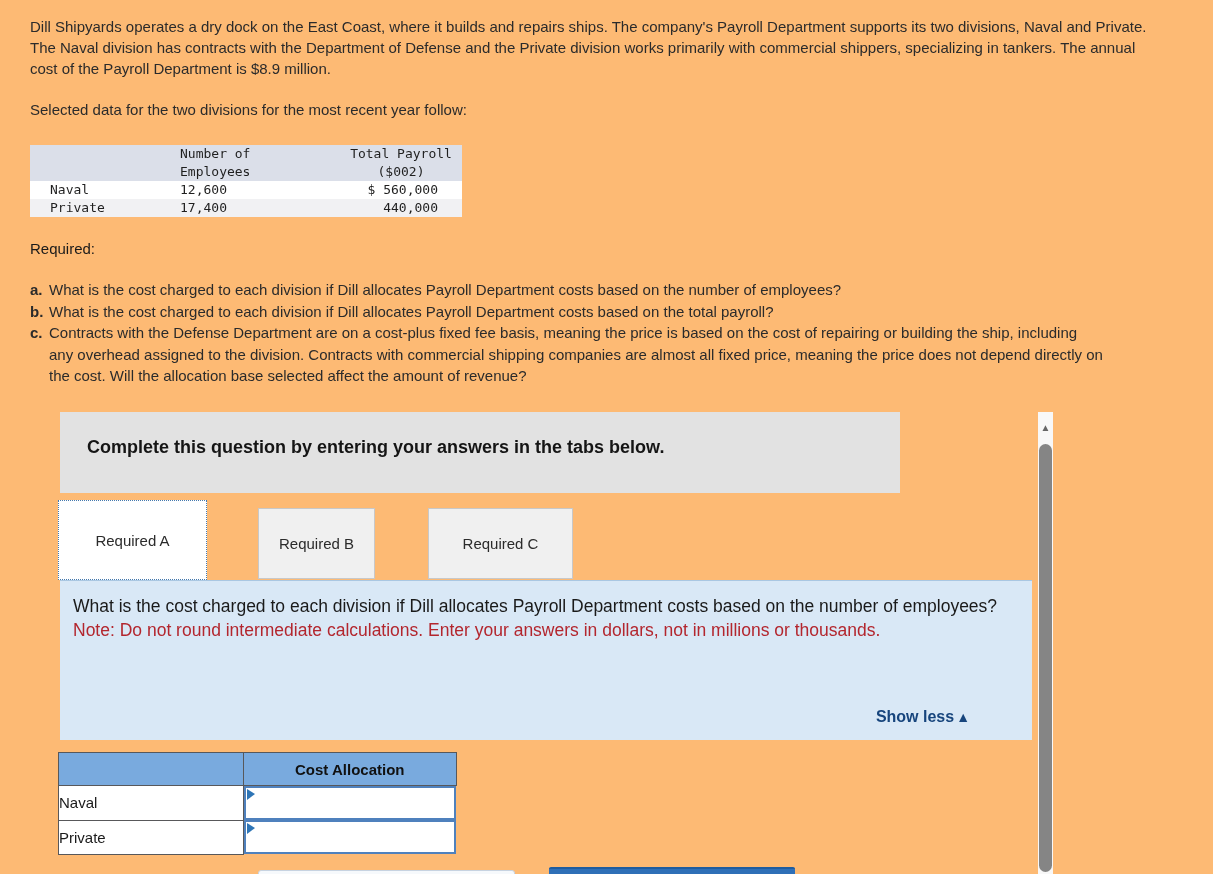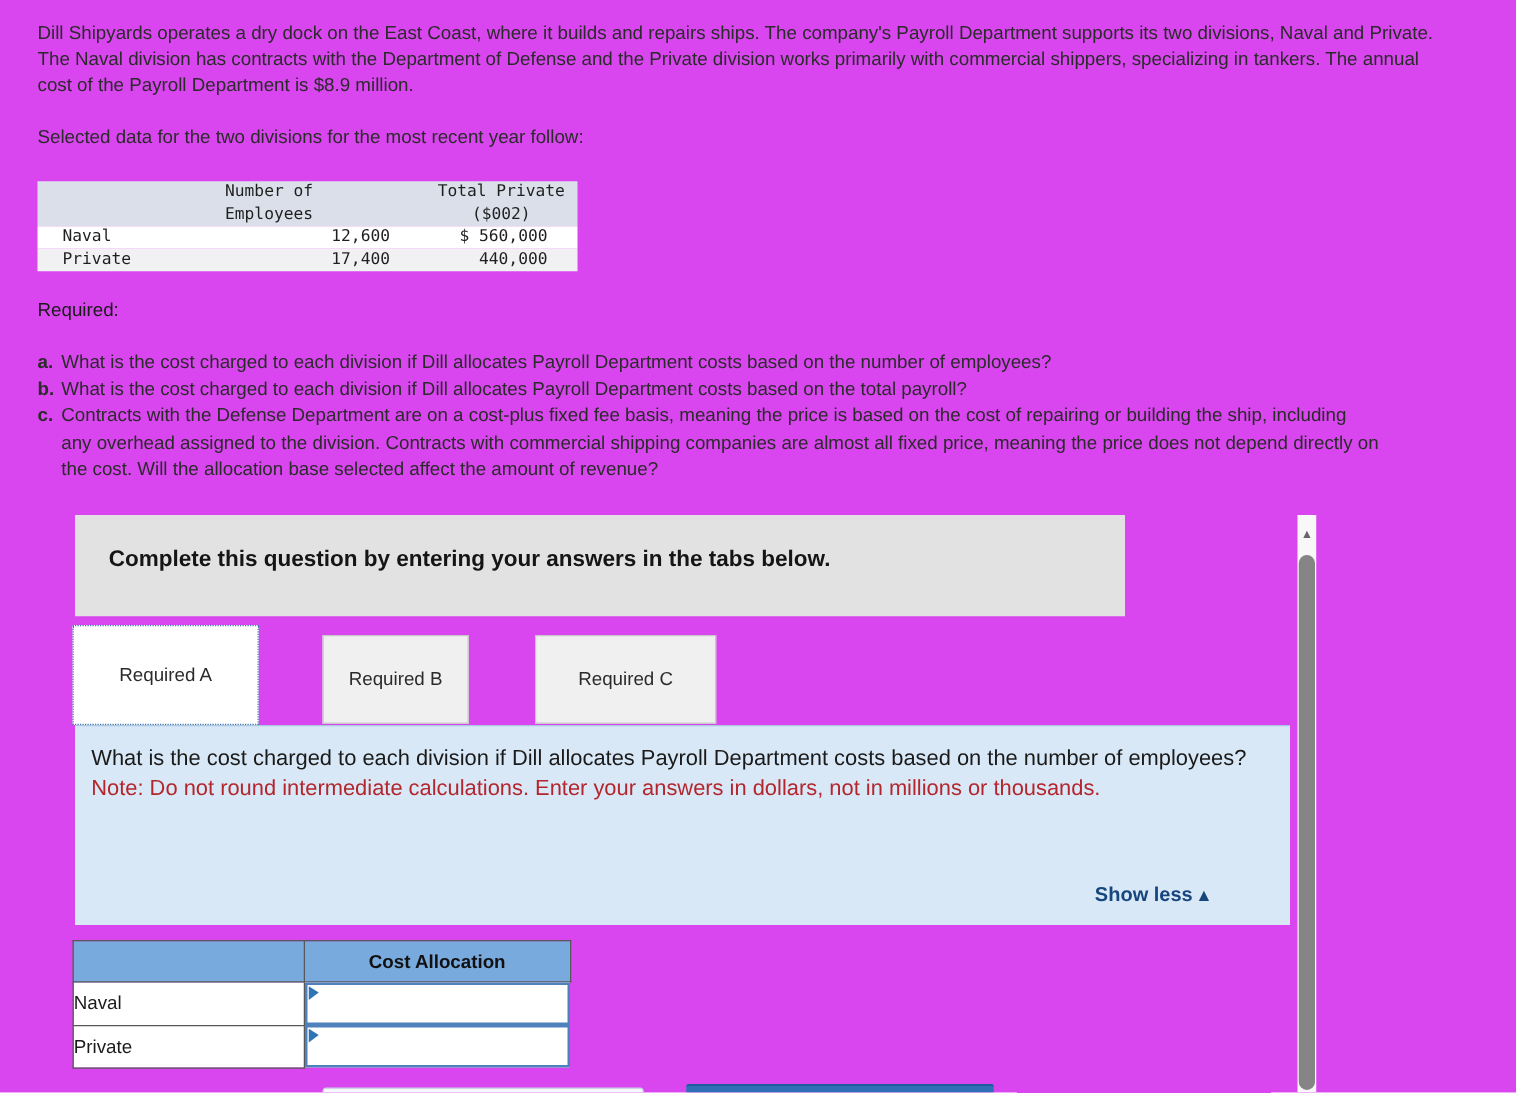--- a/index.html
+++ b/index.html
@@ -1,35 +1,35 @@
 <!DOCTYPE html>
 <html><head>
 <meta charset="utf-8">
 <style>
   * { margin:0; padding:0; box-sizing:border-box; }
   html,body { background:#ffffff; }
   .page {
     position:relative; width:1213px; height:874px; overflow:hidden;
-    background:#d946ef; font-family:"Liberation Sans", sans-serif; color:#2b2b2b;
+    background:#fdba74; font-family:"Liberation Sans", sans-serif; color:#2b2b2b;
   }
   
   .intro { position:absolute; top:16px; left:30px; width:1125px;
            font-size:15px; line-height:21px; color:#2b2b2b; }
   .selected-line { position:absolute; top:101px; left:30px; font-size:15px; color:#2b2b2b; }
 
   
   .data-table { position:absolute; top:145px; left:30px; width:432px;
                 font-family:"DejaVu Sans Mono", monospace; font-size:13px; line-height:18px; color:#1f1f1f; }
   .dt-header { display:flex; background:#dbdfe9; height:36px; }
   .dt-row { display:flex; height:18px; background:#ffffff; }
   .dt-row.alt { background:#f1f1f3; }
   .dt-c1 { width:150px; padding-left:20px; }
   .dt-c2 { width:160px; text-align:left; }
   .dt-c3 { width:122px; text-align:center; }
-  .dt-row .dt-c2 { text-align:right; padding-right:28px; }
+  .dt-row .dt-c2 { padding-right:28px; }
   .dt-row .dt-c3 { text-align:right; padding-right:24px; white-space:pre; }
 
   
   .required-label { position:absolute; top:240px; left:30px; font-size:15px; font-weight:normal; color:#1a1a1a; }
   .required-items { position:absolute; top:279px; left:30px; width:1075px; font-size:15px; line-height:21.5px; }
   .req-item { display:flex; }
   .req-letter { font-weight:bold; width:19px; flex:0 0 19px; }
   .req-text { flex:1; }
 
   
@@ -95,21 +95,21 @@
   <div class="selected-line">Selected data for the two divisions for the most recent year follow:</div>
 
   <div class="data-table">
     <div class="dt-header">
       <div class="dt-c1"></div>
       <div class="dt-c2">
         <div>Number of</div>
         <div>Employees</div>
       </div>
       <div class="dt-c3">
-        <div>Total Private</div>
+        <div>Total Payroll</div>
         <div>($002)</div>
       </div>
     </div>
     <div class="dt-row">
       <div class="dt-c1">Naval</div>
       <div class="dt-c2">12,600</div>
       <div class="dt-c3">$ 560,000</div>
     </div>
     <div class="dt-row alt">
       <div class="dt-c1">Private</div>

